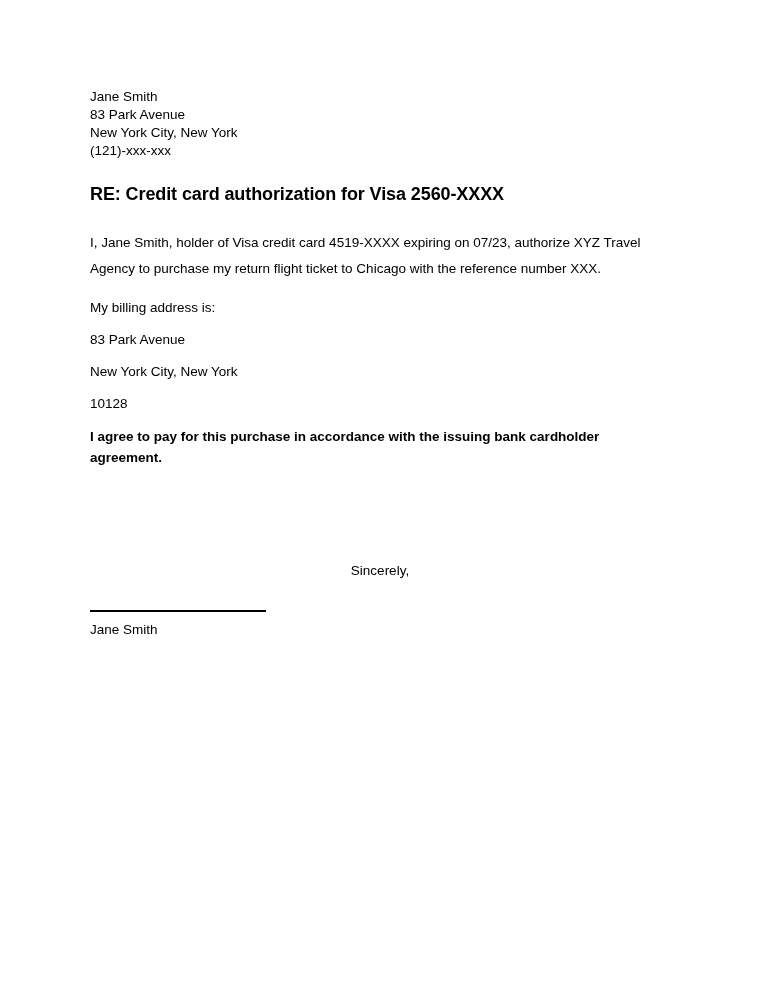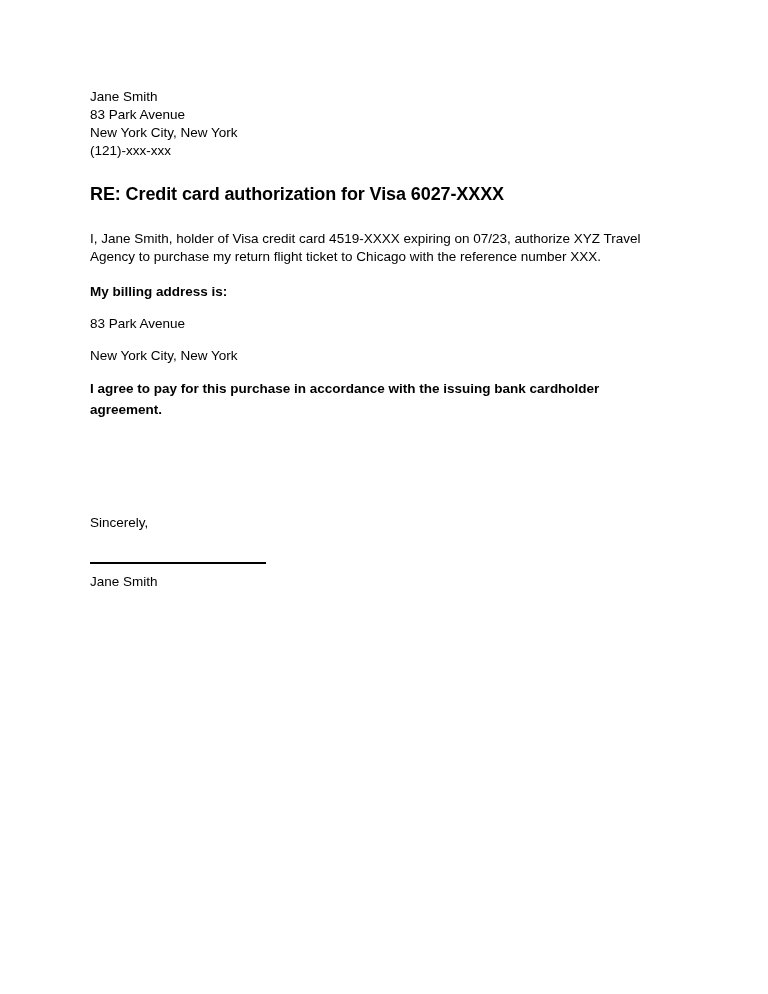--- a/index.html
+++ b/index.html
@@ -54,50 +54,50 @@
     font-size: 18px;
     font-weight: bold;
     line-height: 24px;
     margin: 0;
     padding-top: 22px;
     letter-spacing: -0.1px;
   }
 
   .body-para {
     font-size: 13.5px;
-    line-height: 18px;
+    line-height: 26px;
     margin: 0;
     padding-top: 24px;
   }
 
   .addr-para {
     font-size: 13.5px;
     line-height: 21px;
     margin: 0;
     padding-top: 11px;
   }
 
   .addr-para.first-addr {
     padding-top: 15px;
-    font-weight: bold;
   }
 
   .agree-para {
     font-size: 13.5px;
     line-height: 21px;
     margin: 0;
     padding-top: 12px;
     font-weight: bold;
   }
 
   .signoff {
     font-size: 13.5px;
     line-height: 21px;
     margin: 0;
     padding-top: 92px;
+    text-align: center;
   }
 
   .sig-line {
     width: 176px;
     height: 0;
     border-top: 2px solid #000000;
     margin: 0;
     margin-top: 29px;
   }
 
@@ -116,30 +116,31 @@
   <div class="letter">
 
     <div class="sender-block">
       <span class="sender-line">Jane Smith</span>
       <span class="sender-line">83 Park Avenue</span>
       <span class="sender-line">New York City, New York</span>
       <span class="sender-line">(121)-xxx-xxx</span>
     </div>
 
 
-    <h1 class="subject-heading">RE: Credit card authorization for Visa 6027-XXXX</h1>
+    <h1 class="subject-heading">RE: Credit card authorization for Visa 2560-XXXX</h1>
 
     <p class="body-para">I, Jane Smith, holder of Visa credit card 4519-XXXX expiring on 07/23, authorize XYZ Travel Agency to purchase my return flight ticket to Chicago with the reference number XXX.</p>
 
     <p class="addr-para first-addr">My billing address is:</p>
 
     <p class="addr-para">83 Park Avenue</p>
 
     <p class="addr-para">New York City, New York</p>
 
+    <p class="addr-para">10128</p>
 
     <p class="agree-para">I agree to pay for this purchase in accordance with the issuing bank cardholder agreement.</p>
 
     <p class="signoff">Sincerely,</p>
 
     <div class="sig-line"></div>
 
     <p class="sig-name">Jane Smith</p>
 
   </div>

